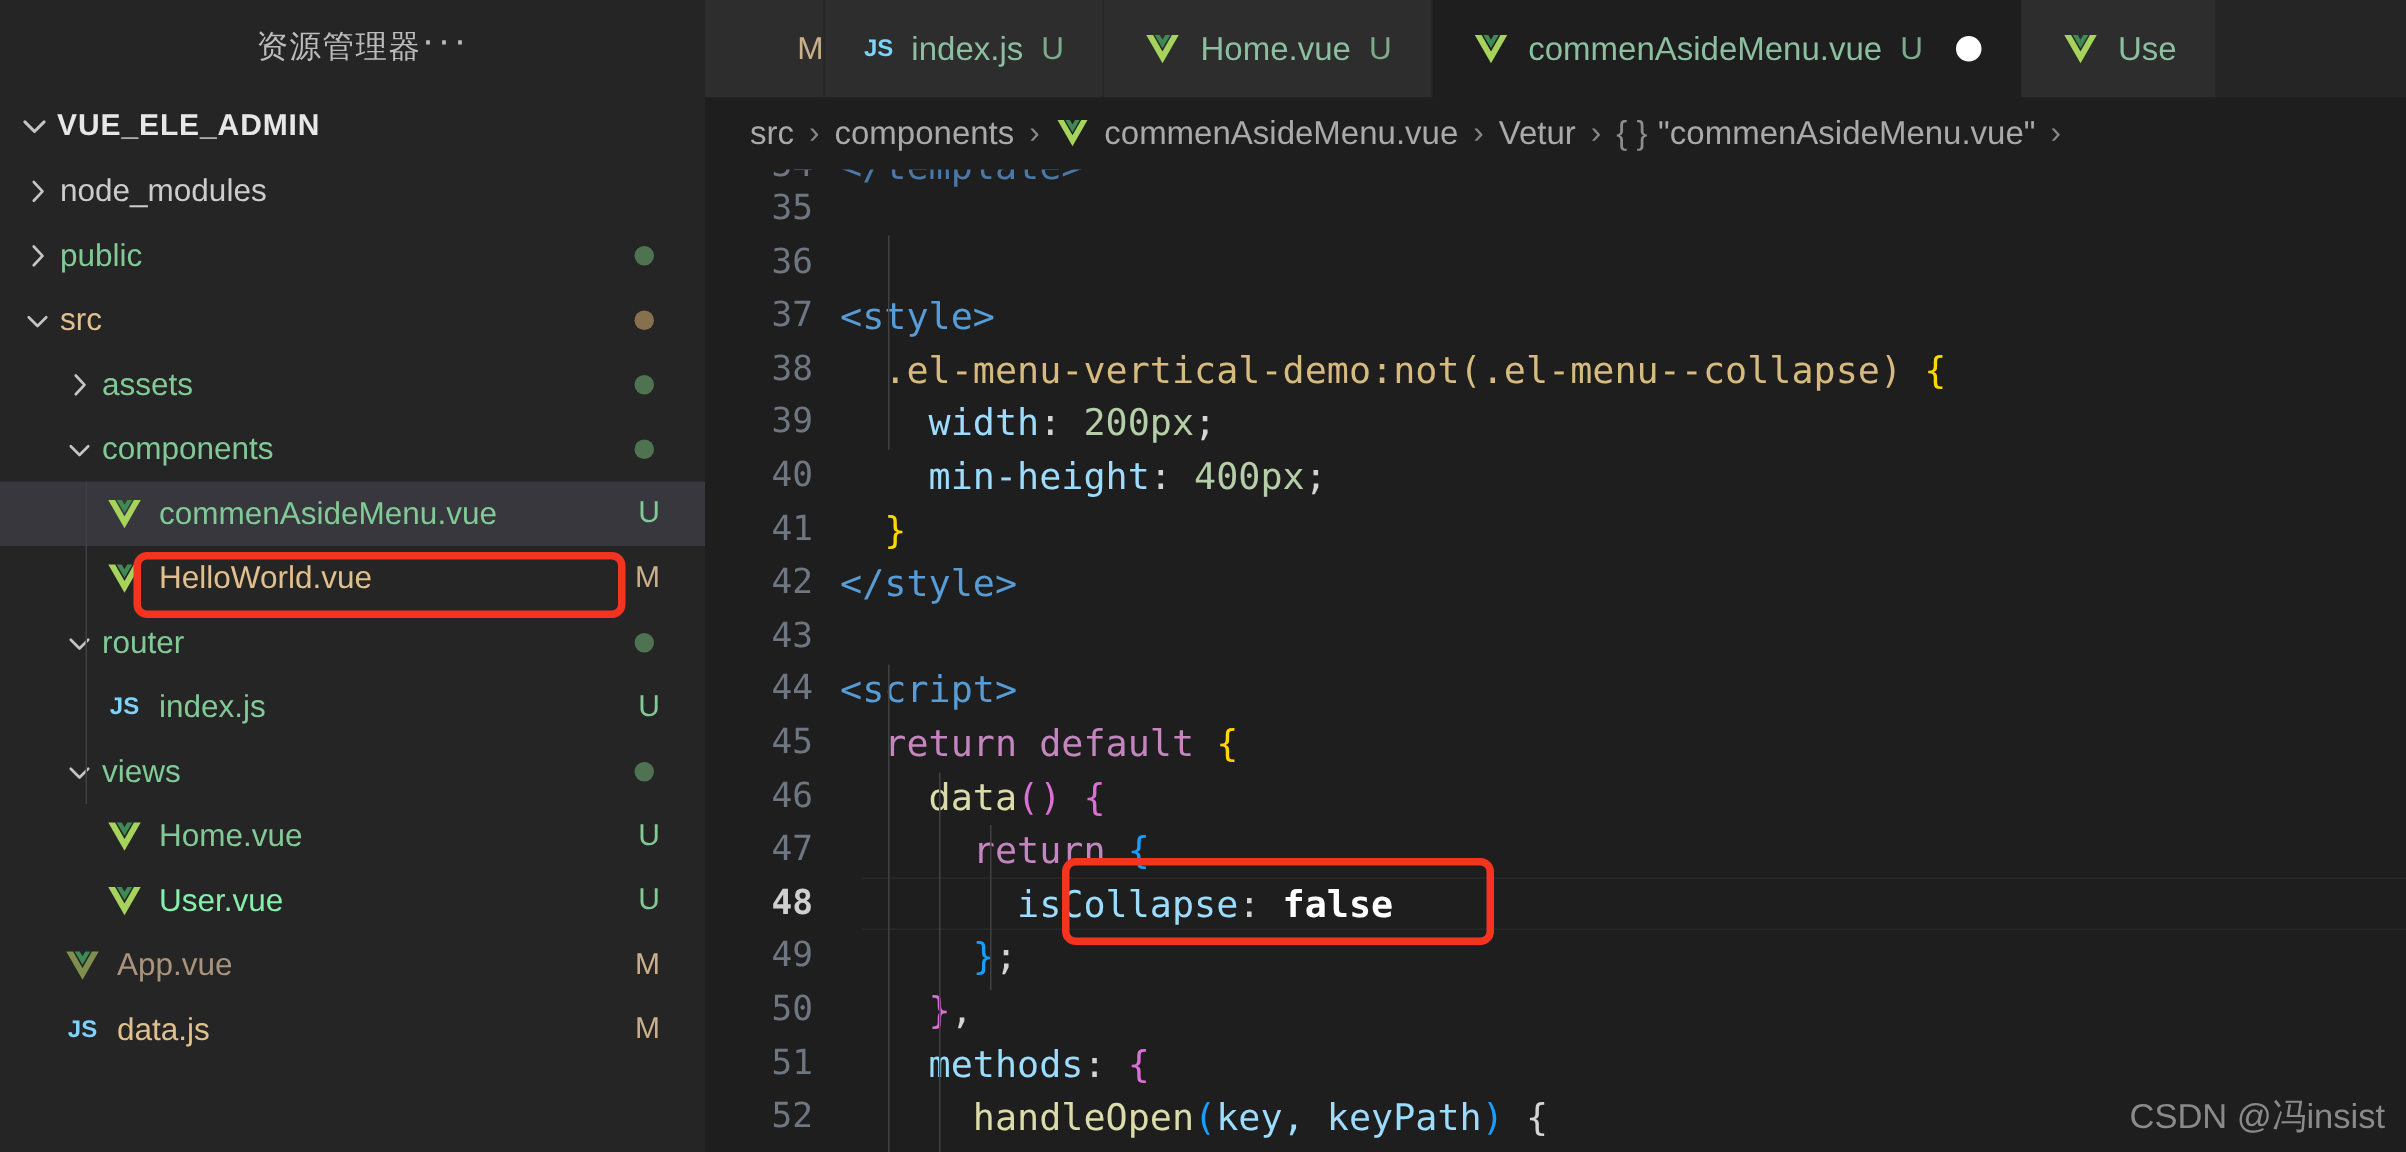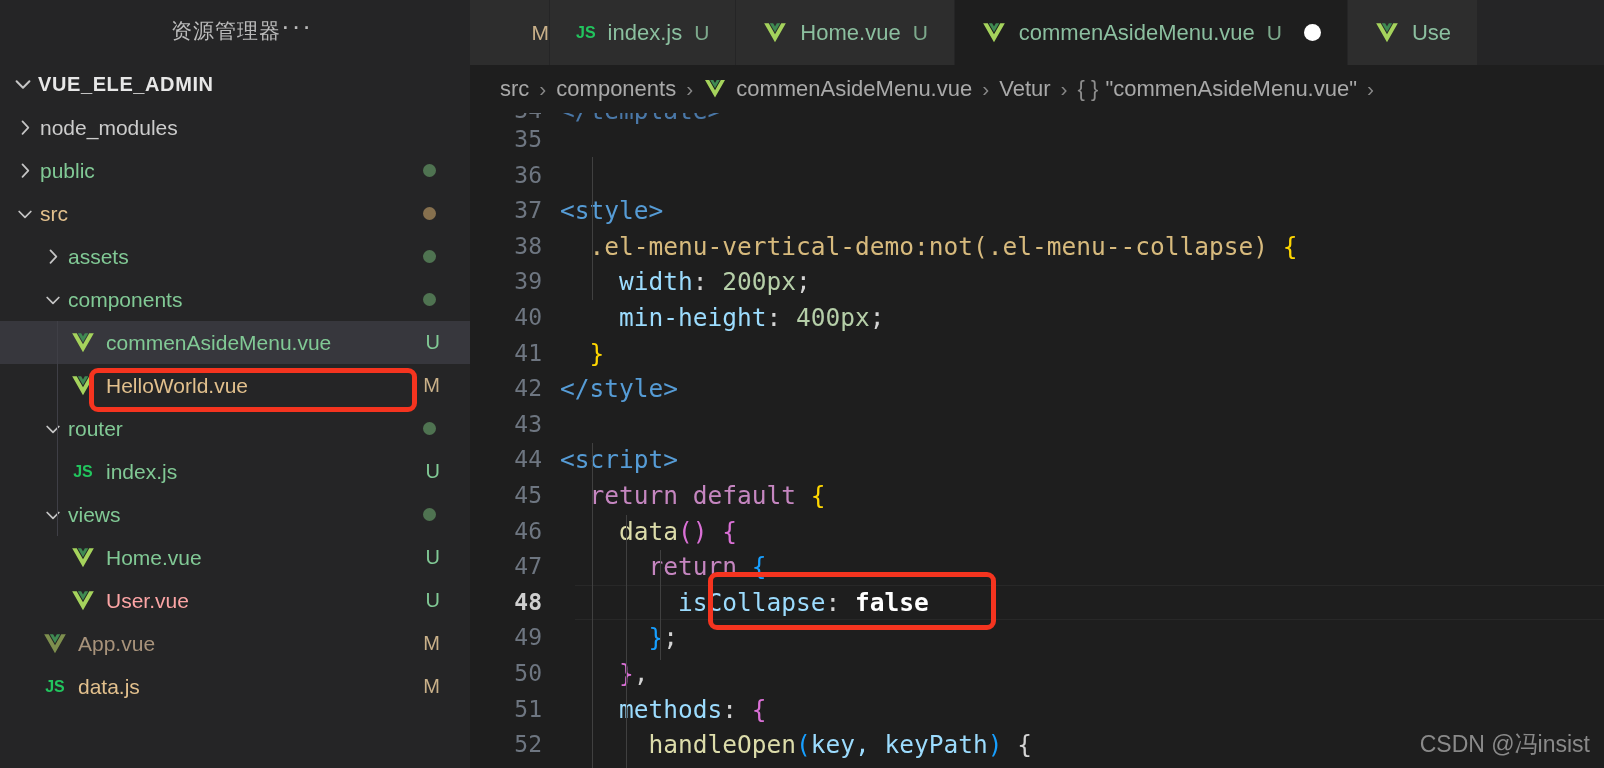--- a/index.html
+++ b/index.html
@@ -98,21 +98,21 @@
     width: 34px;
     flex: 0 0 34px;
     display: flex;
     align-items: center;
     justify-content: center;
     margin-right: 6px;
   }
   .js-icon {
     font-size: 16px;
     font-weight: bold;
-    color: #22c55e;
+    color: #7dd3fc;
     font-family: "Liberation Sans", sans-serif;
   }
   .indent-guide {
     position: absolute;
     width: 1px;
     background: #3f3f46;
     left: 0; top: 0; bottom: 0;
   }
 
   
@@ -414,21 +414,21 @@
           <span class="row-badge" style="color:#81c995;">U</span>
         </div>
         <div class="row">
           <span style="display:inline-block;width:66px;flex:0 0 66px;"></span>
           <span class="icon-slot">
             <svg width="26" height="26" viewBox="0 0 24 24" fill="none">
               <path d="M2 3 L6.2 3 L12 13.2 L17.8 3 L22 3 L12 20.5 Z" fill="#a5d35c"></path>
               <path d="M7.2 3 L10.3 3 L12 6 L13.7 3 L16.8 3 L12 11.3 Z" fill="#3f8a52"></path>
             </svg>
           </span>
-          <span class="row-label" style="color:#fca5a5;">User.vue</span>
+          <span class="row-label" style="color:#86efac;">User.vue</span>
           <span class="row-badge" style="color:#81c995;">U</span>
         </div>
         <div class="row">
           <span style="display:inline-block;width:38px;flex:0 0 38px;"></span>
           <span class="icon-slot">
             <svg width="26" height="26" viewBox="0 0 24 24" fill="none">
               <path d="M2 3 L6.2 3 L12 13.2 L17.8 3 L22 3 L12 20.5 Z" fill="#7e8f4e"></path>
               <path d="M7.2 3 L10.3 3 L12 6 L13.7 3 L16.8 3 L12 11.3 Z" fill="#3f8a52"></path>
             </svg>
           </span>

